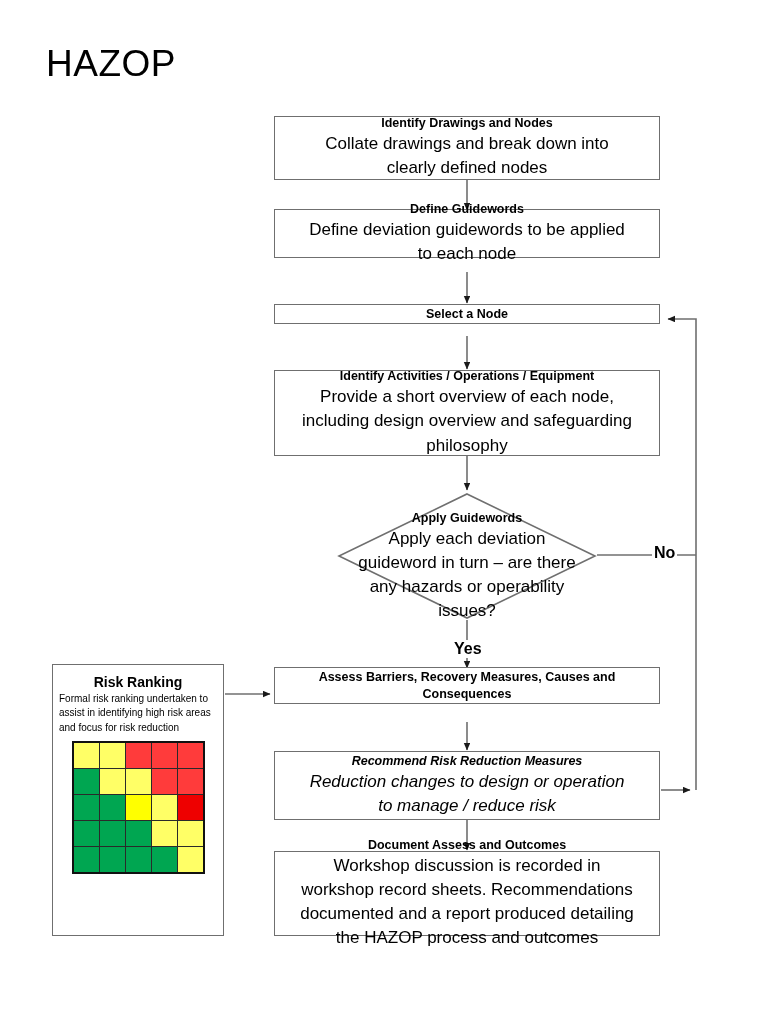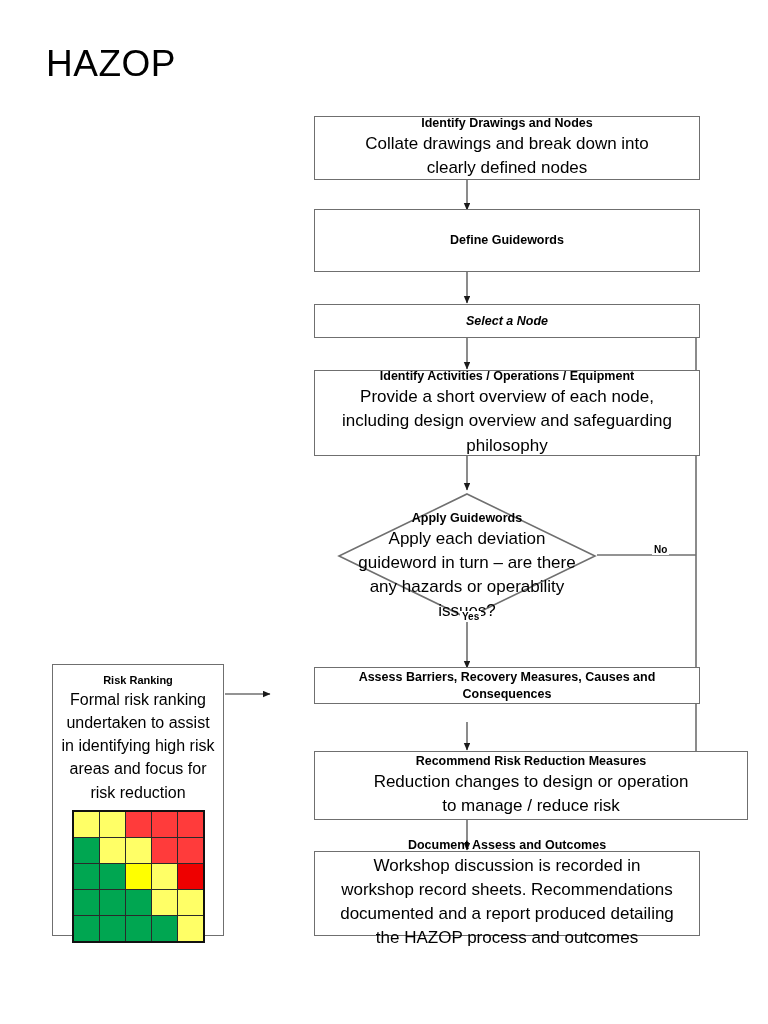--- a/index.html
+++ b/index.html
@@ -47,21 +47,20 @@
     position: absolute;
     box-sizing: border-box;
     border: 1px solid #6f6f6f;
     background: #ffffff;
     display: flex;
     flex-direction: column;
     align-items: center;
     justify-content: center;
     text-align: center;
     padding: 4px 25px;
-    margin-left: 40px;
   }
   .node-title {
     font-size: 12.5px;
     font-weight: bold;
     line-height: 1.35;
   }
   .node-desc {
     font-size: 17px;
     font-weight: normal;
     line-height: 1.42;
@@ -84,45 +83,45 @@
   .diamond-text {
     position: absolute;
     left: 12px;
     top: 18px;
     width: 236px;
     text-align: center;
   }
 
   .edge-label {
     position: absolute;
-    font-size: 10px;
+    font-size: 16px;
     font-weight: bold;
     background: #ffffff;
     padding: 0 2px;
   }
 
   
   #risk-ranking-box {
     position: absolute;
     left: 52px;
     top: 664px;
     width: 172px;
     height: 272px;
     box-sizing: border-box;
     border: 1px solid #6f6f6f;
     background: #ffffff;
     display: flex;
     flex-direction: column;
     align-items: center;
     padding-top: 8px;
   }
-  #risk-ranking-box .node-title { font-size: 11px; }
+  #risk-ranking-box .node-title { font-size: 14px; }
   #risk-ranking-box .node-desc {
-    font-size: 16px;
-    text-align: center;
+    font-size: 10px;
+    text-align: left;
     line-height: 1.45;
     padding: 0 6px;
   }
 
   .risk-matrix {
     margin-top: 6px;
     border-collapse: collapse;
     border: 2px solid #111111;
     background: #111111;
   }
@@ -172,51 +171,52 @@
 
       <path d="M661,790 L690,790" marker-end="url(#arrow)"></path>
     </g>
   </svg>
 
   <div class="node-box" style="left:274px; top:116px; width:386px; height:64px;">
     <div class="node-title">Identify Drawings and Nodes</div>
     <div class="node-desc">Collate drawings and break down into clearly defined nodes</div>
   </div>
 
-  <div class="node-box" style="left:274px; top:209px; width:386px; height:63px;">
+  <div class="node-box" style="left:274px; top:209px; width:386px; height:49px;">
     <div class="node-title">Define Guidewords</div>
-  </div>
-
-  <div class="node-box" style="left:274px; top:304px; width:386px; height:34px;font-style:italic;">
+    <div class="node-desc">Define deviation guidewords to be applied to each node</div>
+  </div>
+
+  <div class="node-box" style="left:274px; top:304px; width:386px; height:20px;">
     <div class="node-title">Select a Node</div>
   </div>
 
   <div class="node-box" style="left:274px; top:370px; width:386px; height:86px;">
     <div class="node-title">Identify Activities / Operations / Equipment</div>
     <div class="node-desc" style="max-width:330px;">Provide a short overview of each node, including design overview and safeguarding philosophy</div>
   </div>
 
   <div class="diamond-wrap">
     <svg class="diamond-shape" viewBox="0 0 260 128">
       <polygon points="130,2 258,64 130,126 2,64" fill="#ffffff" stroke="#6f6f6f" stroke-width="1.6"></polygon>
     </svg>
     <div class="diamond-text">
       <div class="node-title">Apply Guidewords</div>
       <div class="node-desc">Apply each deviation guideword in turn – are there any hazards or operability issues?</div>
     </div>
   </div>
 
-  <span class="edge-label" style="left:452px; top:611px;margin-left:8px;">Yes</span>
+  <span class="edge-label" style="left:452px; top:640px;">Yes</span>
   <span class="edge-label" style="left:652px; top:544px;">No</span>
 
   <div class="node-box" style="left:274px; top:667px; width:386px; height:37px;text-align:center;">
     <div class="node-title" style="max-width:340px;">Assess Barriers, Recovery Measures, Causes and Consequences</div>
   </div>
 
-  <div class="node-box" style="left:274px; top:751px; width:434px; height:69px;">
+  <div class="node-box" style="left:274px; top:751px; width:386px; height:69px;font-style:italic;">
     <div class="node-title">Recommend Risk Reduction Measures</div>
     <div class="node-desc" style="max-width:330px;">Reduction changes to design or operation to manage / reduce risk</div>
   </div>
 
   <div class="node-box" style="left:274px; top:851px; width:386px; height:85px;">
     <div class="node-title">Document Assess and Outcomes</div>
     <div class="node-desc" style="max-width:352px;">Workshop discussion is recorded in workshop record sheets. Recommendations documented and a report produced detailing the HAZOP process and outcomes</div>
   </div>
 
   <div id="risk-ranking-box">

